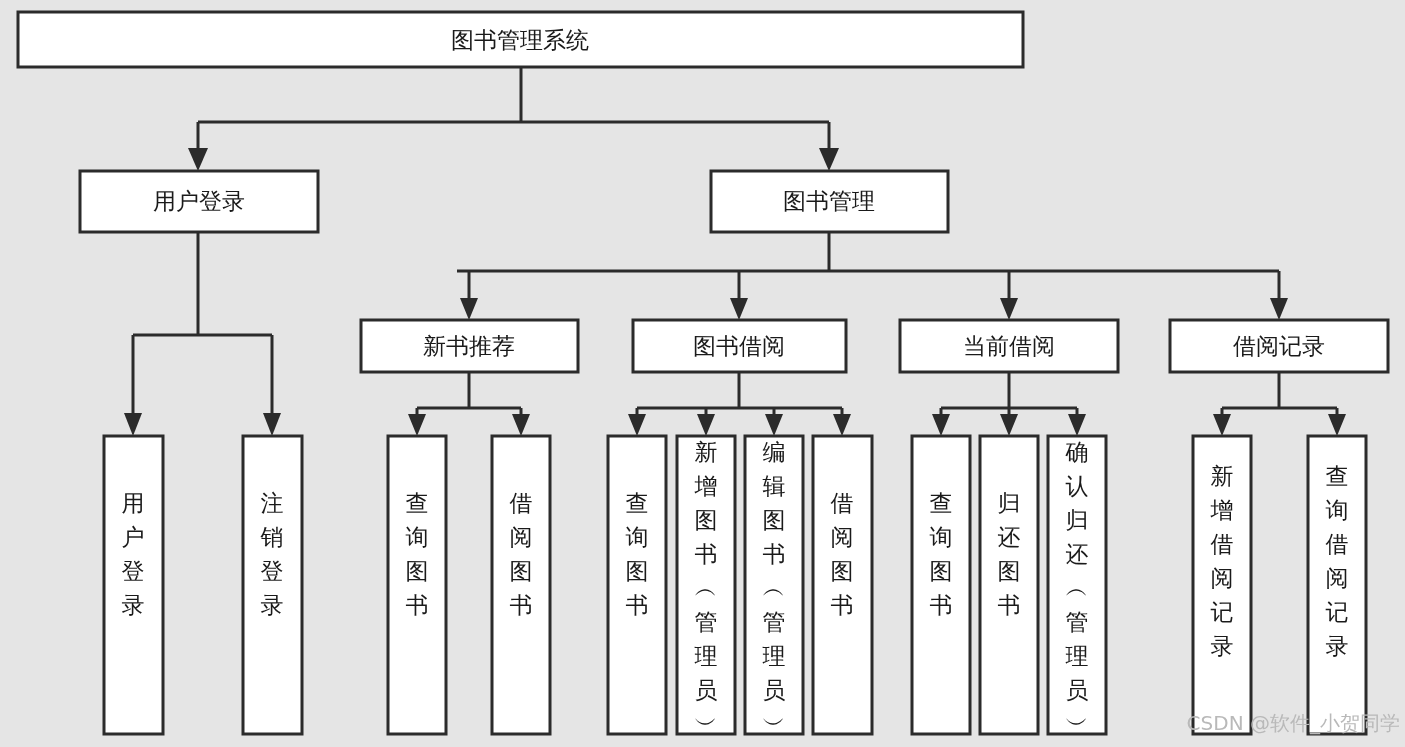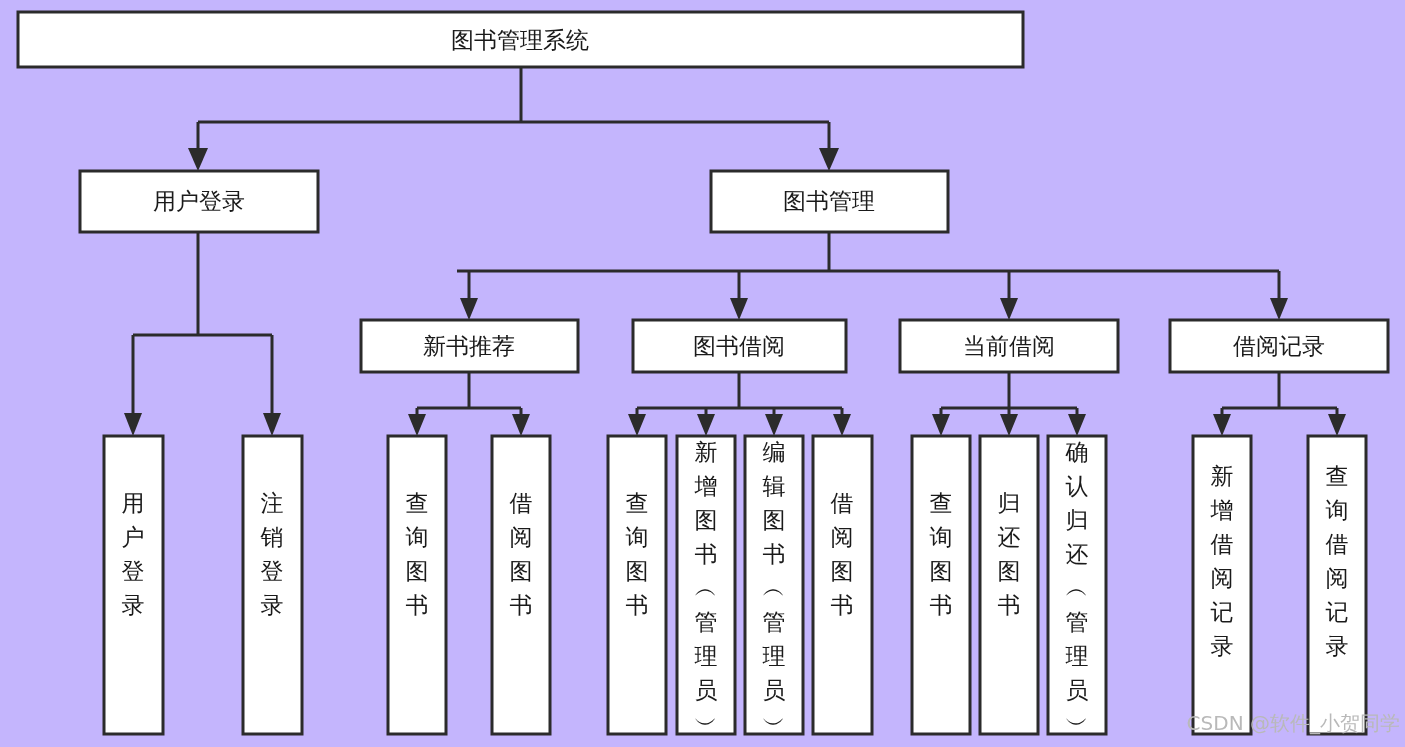--- a/index.html
+++ b/index.html
@@ -11,21 +11,21 @@
   body {
     width: 1405px;
     height: 747px;
     font-family: "DejaVu Sans", "Liberation Sans", sans-serif;
     overflow: hidden;
   }
   #diagram-root {
     position: relative;
     width: 1405px;
     height: 747px;
-    background: #c4b5fd;
+    background: #e5e5e5;
   }
   svg#flow-svg {
     position: absolute;
     left: 0;
     top: 0;
     width: 1405px;
     height: 747px;
     display: block;
   }
   .node-box {

